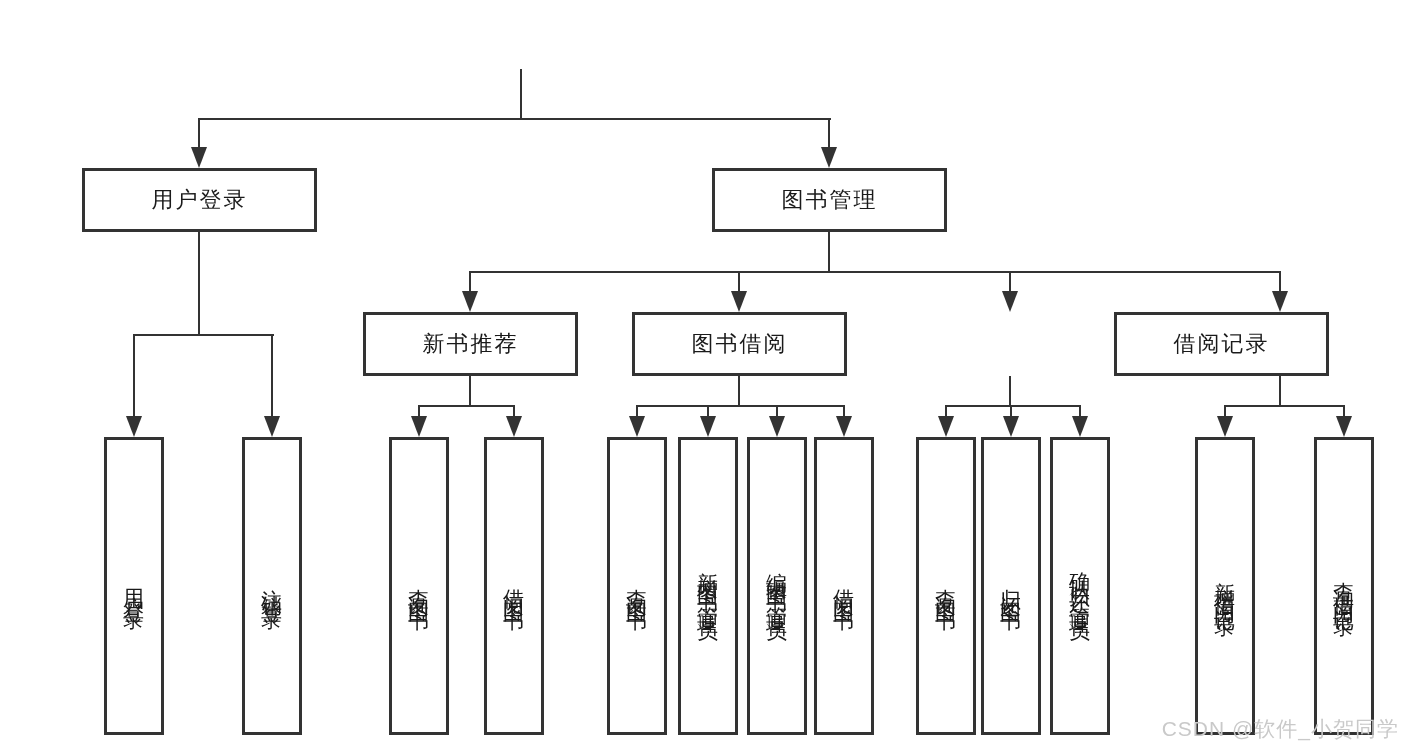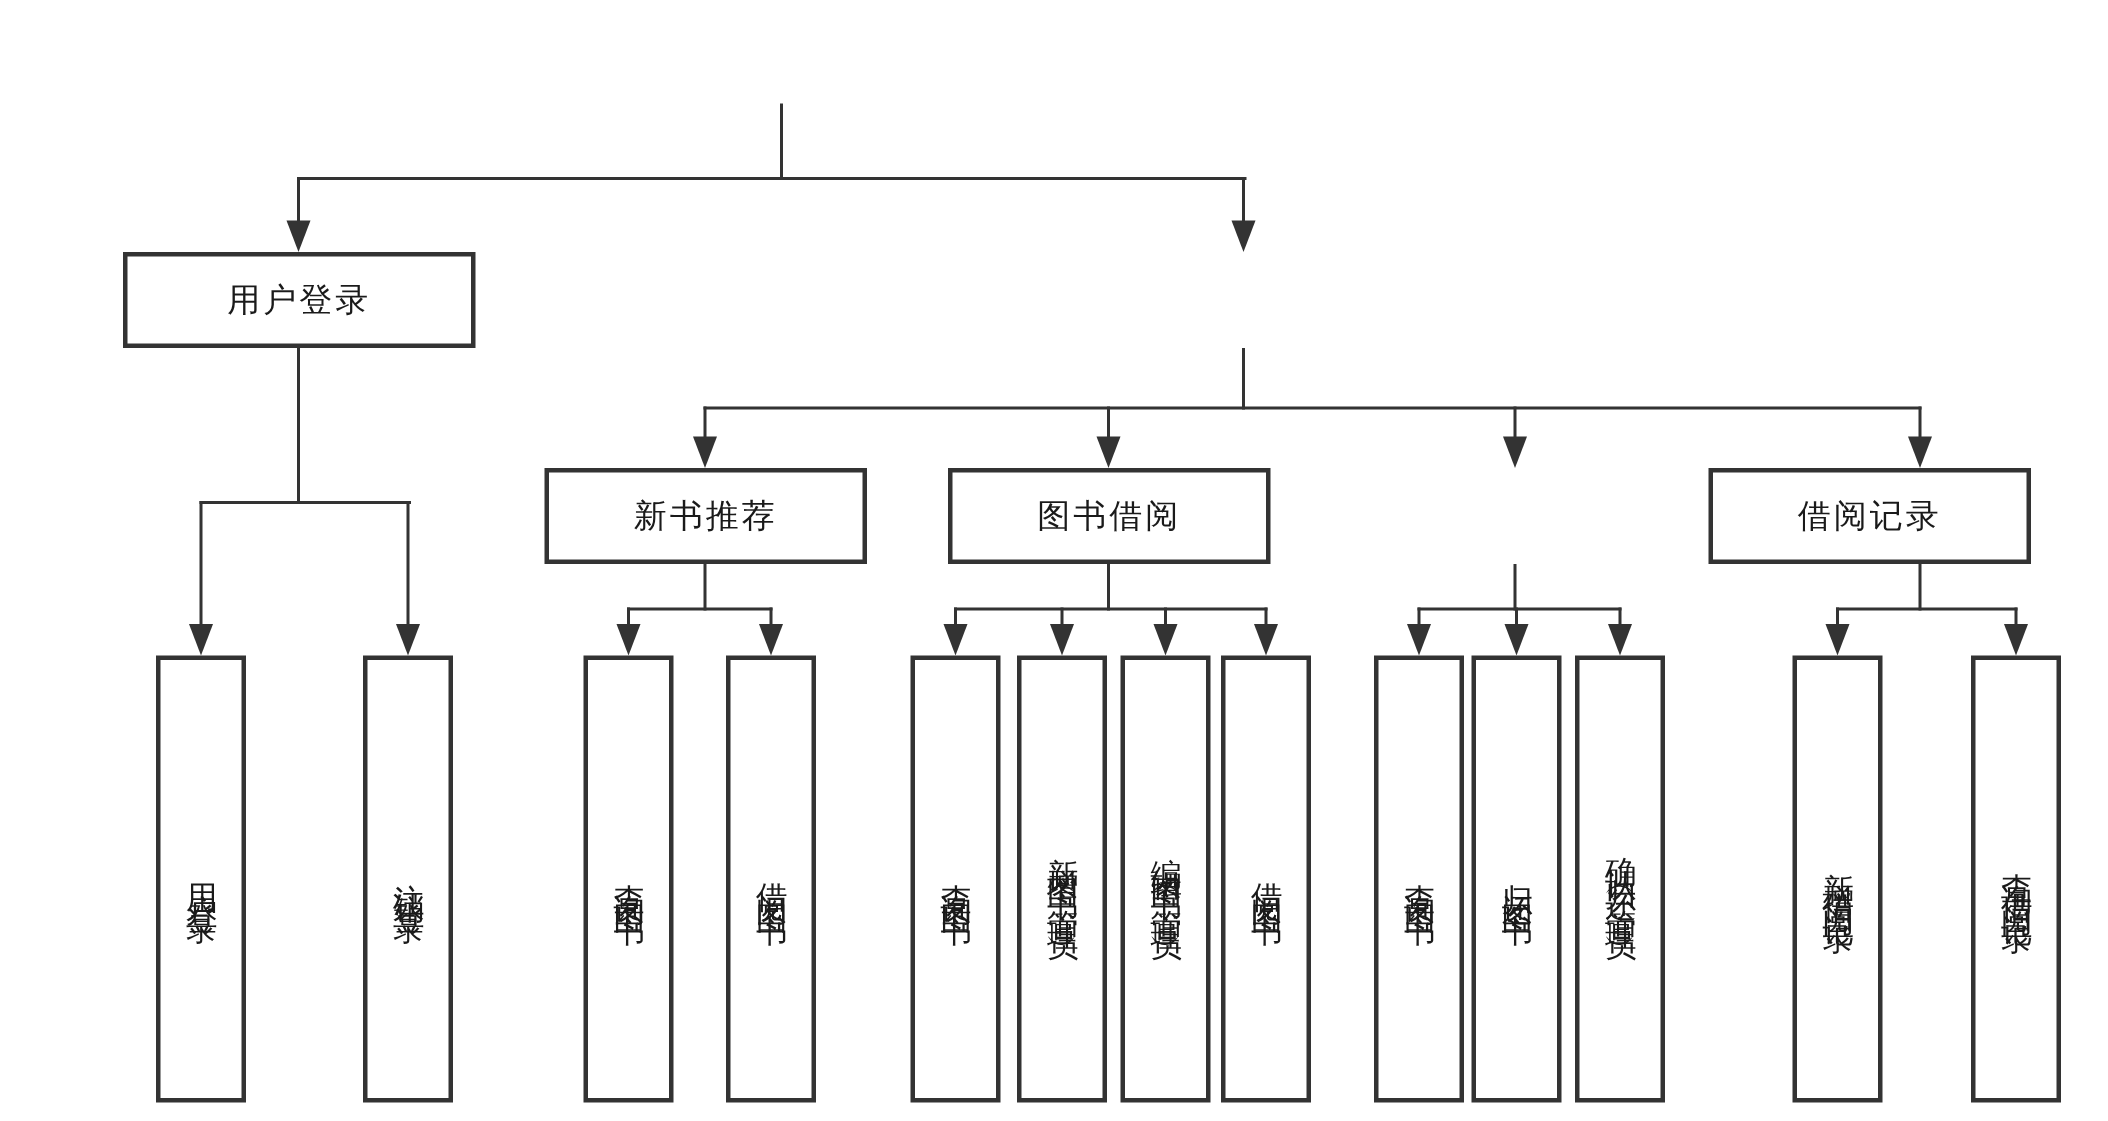--- a/index.html
+++ b/index.html
@@ -57,28 +57,31 @@
 </style>
 </head>
 <body>
 
 <div id="stage">
 
 
   <div class="box l2" style="left:82px">
     <span>用户登录</span>
   </div>
+  <div class="box l2" style="left:712px">
+    <span>图书管理</span>
+  </div>
 
   <div class="box mid" style="left:363px">
     <span>新书推荐</span>
   </div>
   <div class="box mid" style="left:632px">
     <span>图书借阅</span>
   </div>
-  <div class="box mid" style="left:1139px">
+  <div class="box mid" style="left:1114px">
     <span>借阅记录</span>
   </div>
 
   <div class="box leaf" style="left:104px">
     <span class="vtext">用户登录</span>
   </div>
   <div class="box leaf" style="left:242px">
     <span class="vtext">注销登录</span>
   </div>
 
@@ -112,20 +115,21 @@
     <span class="vtext">确认归还（管理员）</span>
   </div>
 
   <div class="box leaf" style="left:1195px">
     <span class="vtext">新增借阅记录</span>
   </div>
   <div class="box leaf" style="left:1314px">
     <span class="vtext">查询借阅记录</span>
   </div>
 
+  <div id="watermark">CSDN @软件_小贺同学</div>
 <div class="vline" style="left: 520px; top: 69px; height: 50px;"></div>
     <div class="vline" style="left: 198px; top: 232px; height: 104px;"></div>
     <div class="vline" style="left: 828px; top: 232px; height: 41px;"></div>
     <div class="vline" style="left: 469px; top: 376px; height: 31px;"></div>
     <div class="vline" style="left: 738px; top: 376px; height: 31px;"></div>
     <div class="vline" style="left: 1009px; top: 376px; height: 31px;"></div>
     <div class="vline" style="left: 1279px; top: 376px; height: 31px;"></div>
     <div class="hline" style="left: 198px; top: 118px; width: 633px;"></div>
     <div class="hline" style="left: 133px; top: 334px; width: 141px;"></div>
     <div class="hline" style="left: 469px; top: 271px; width: 812px;"></div>

